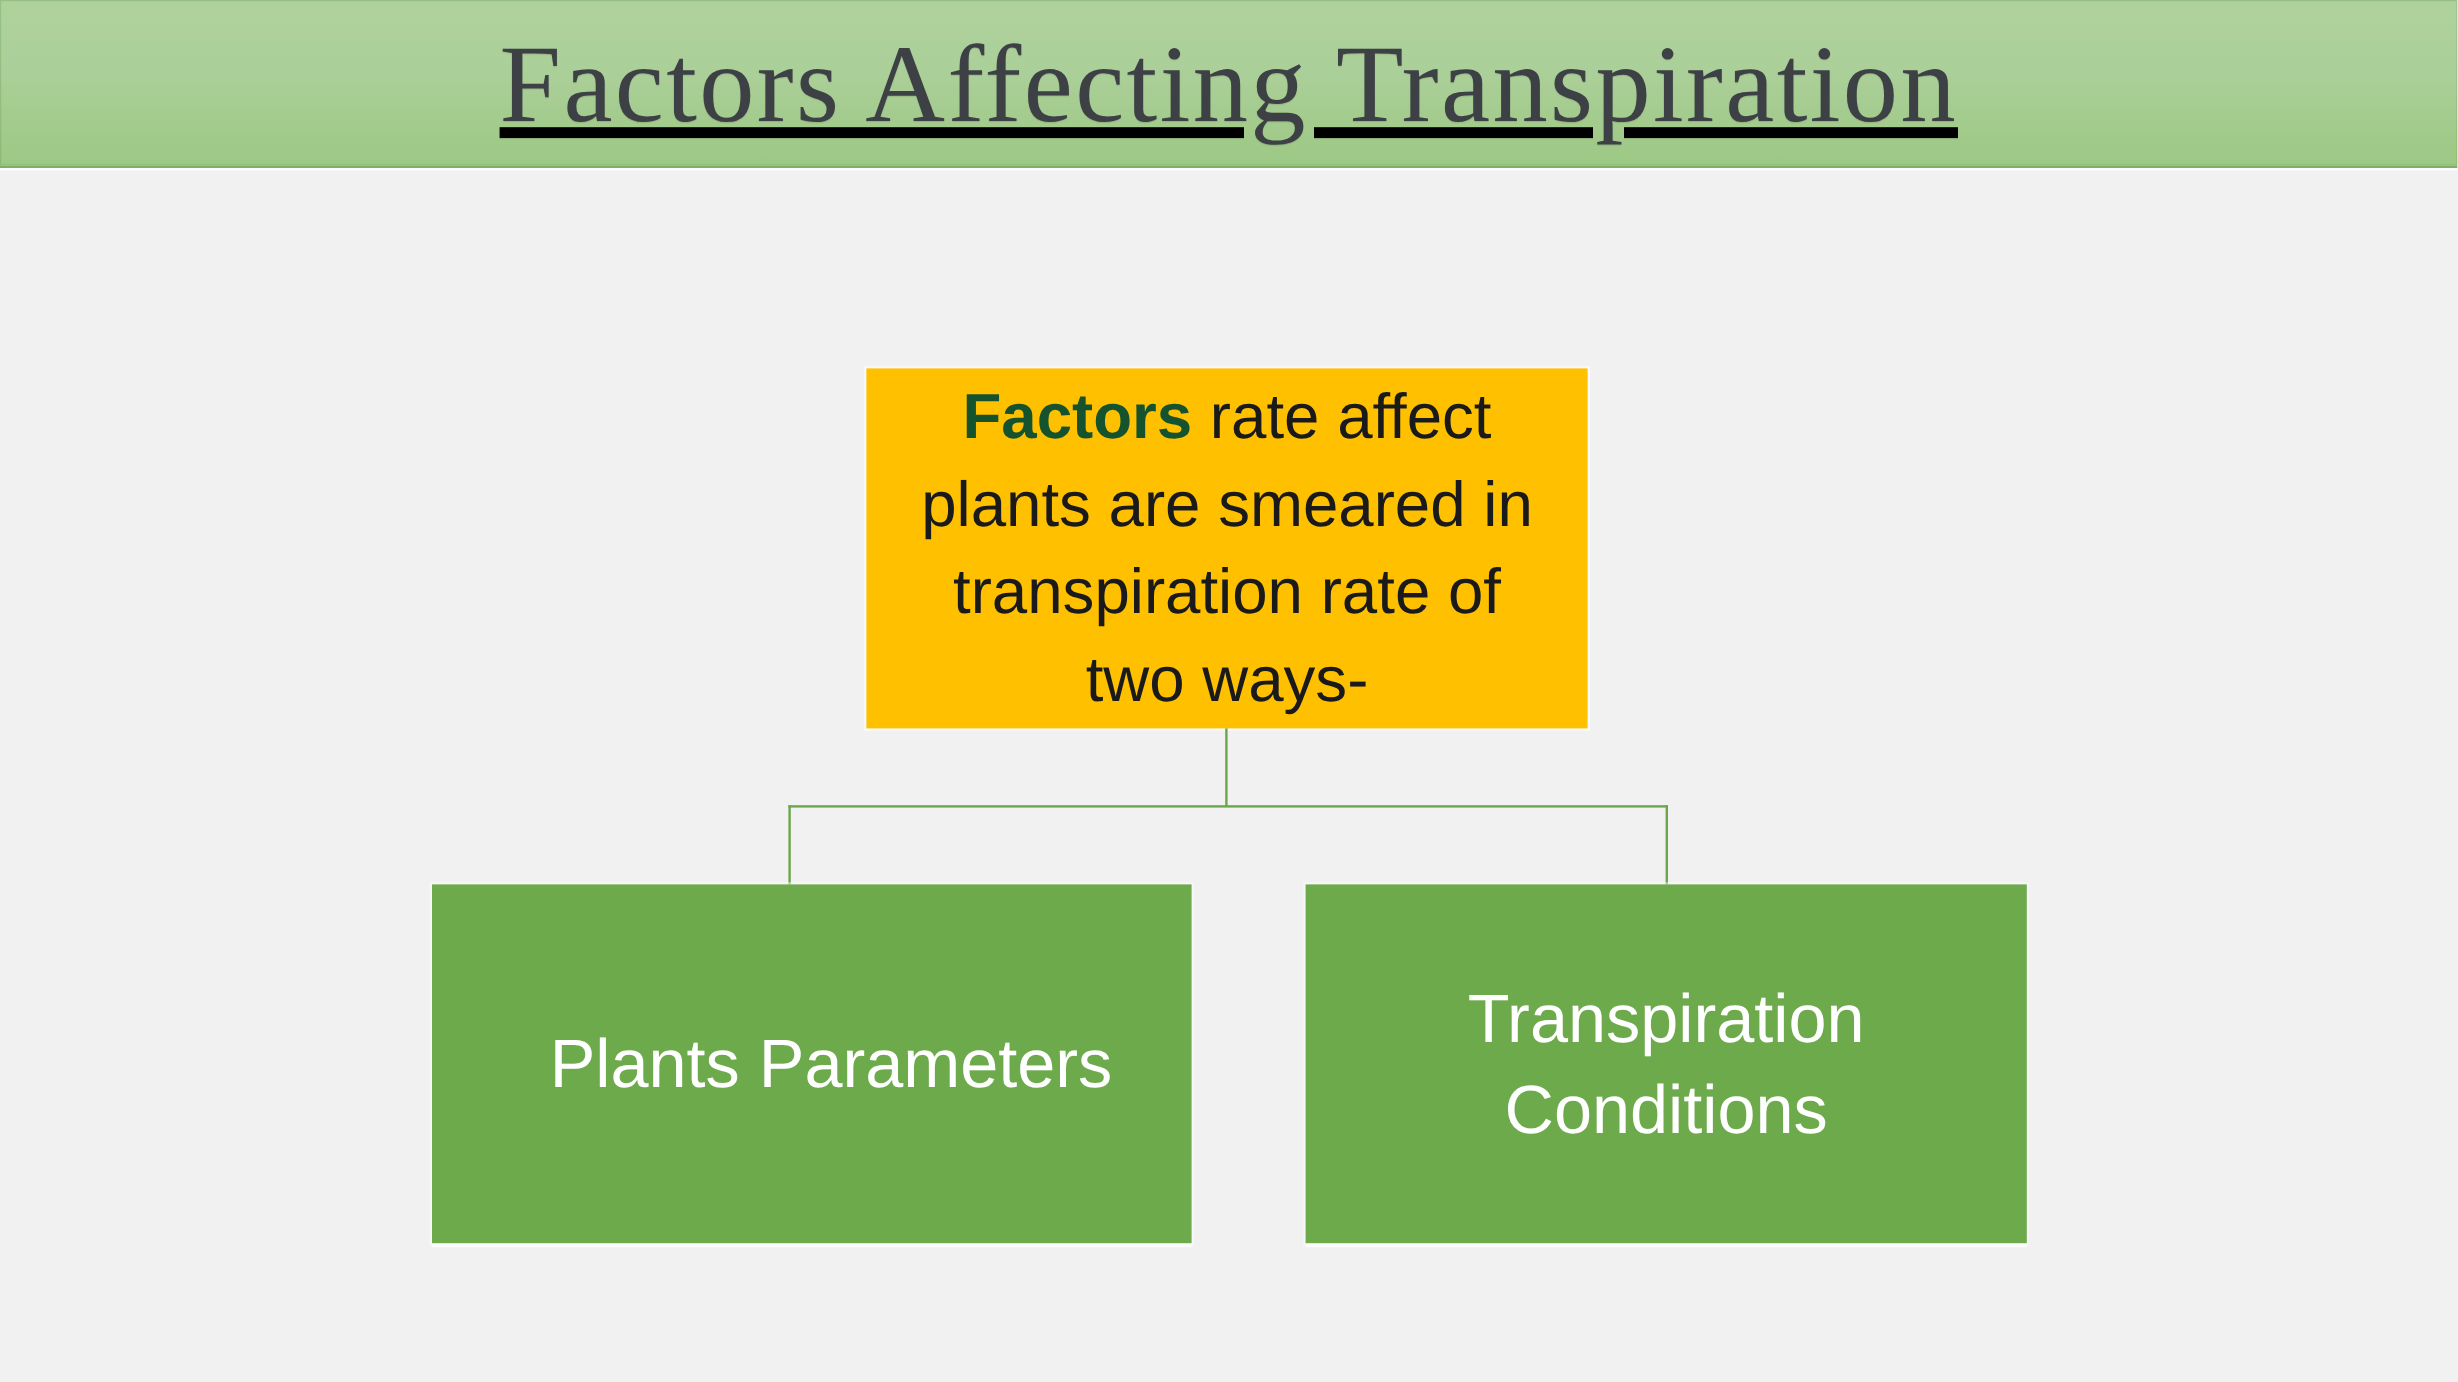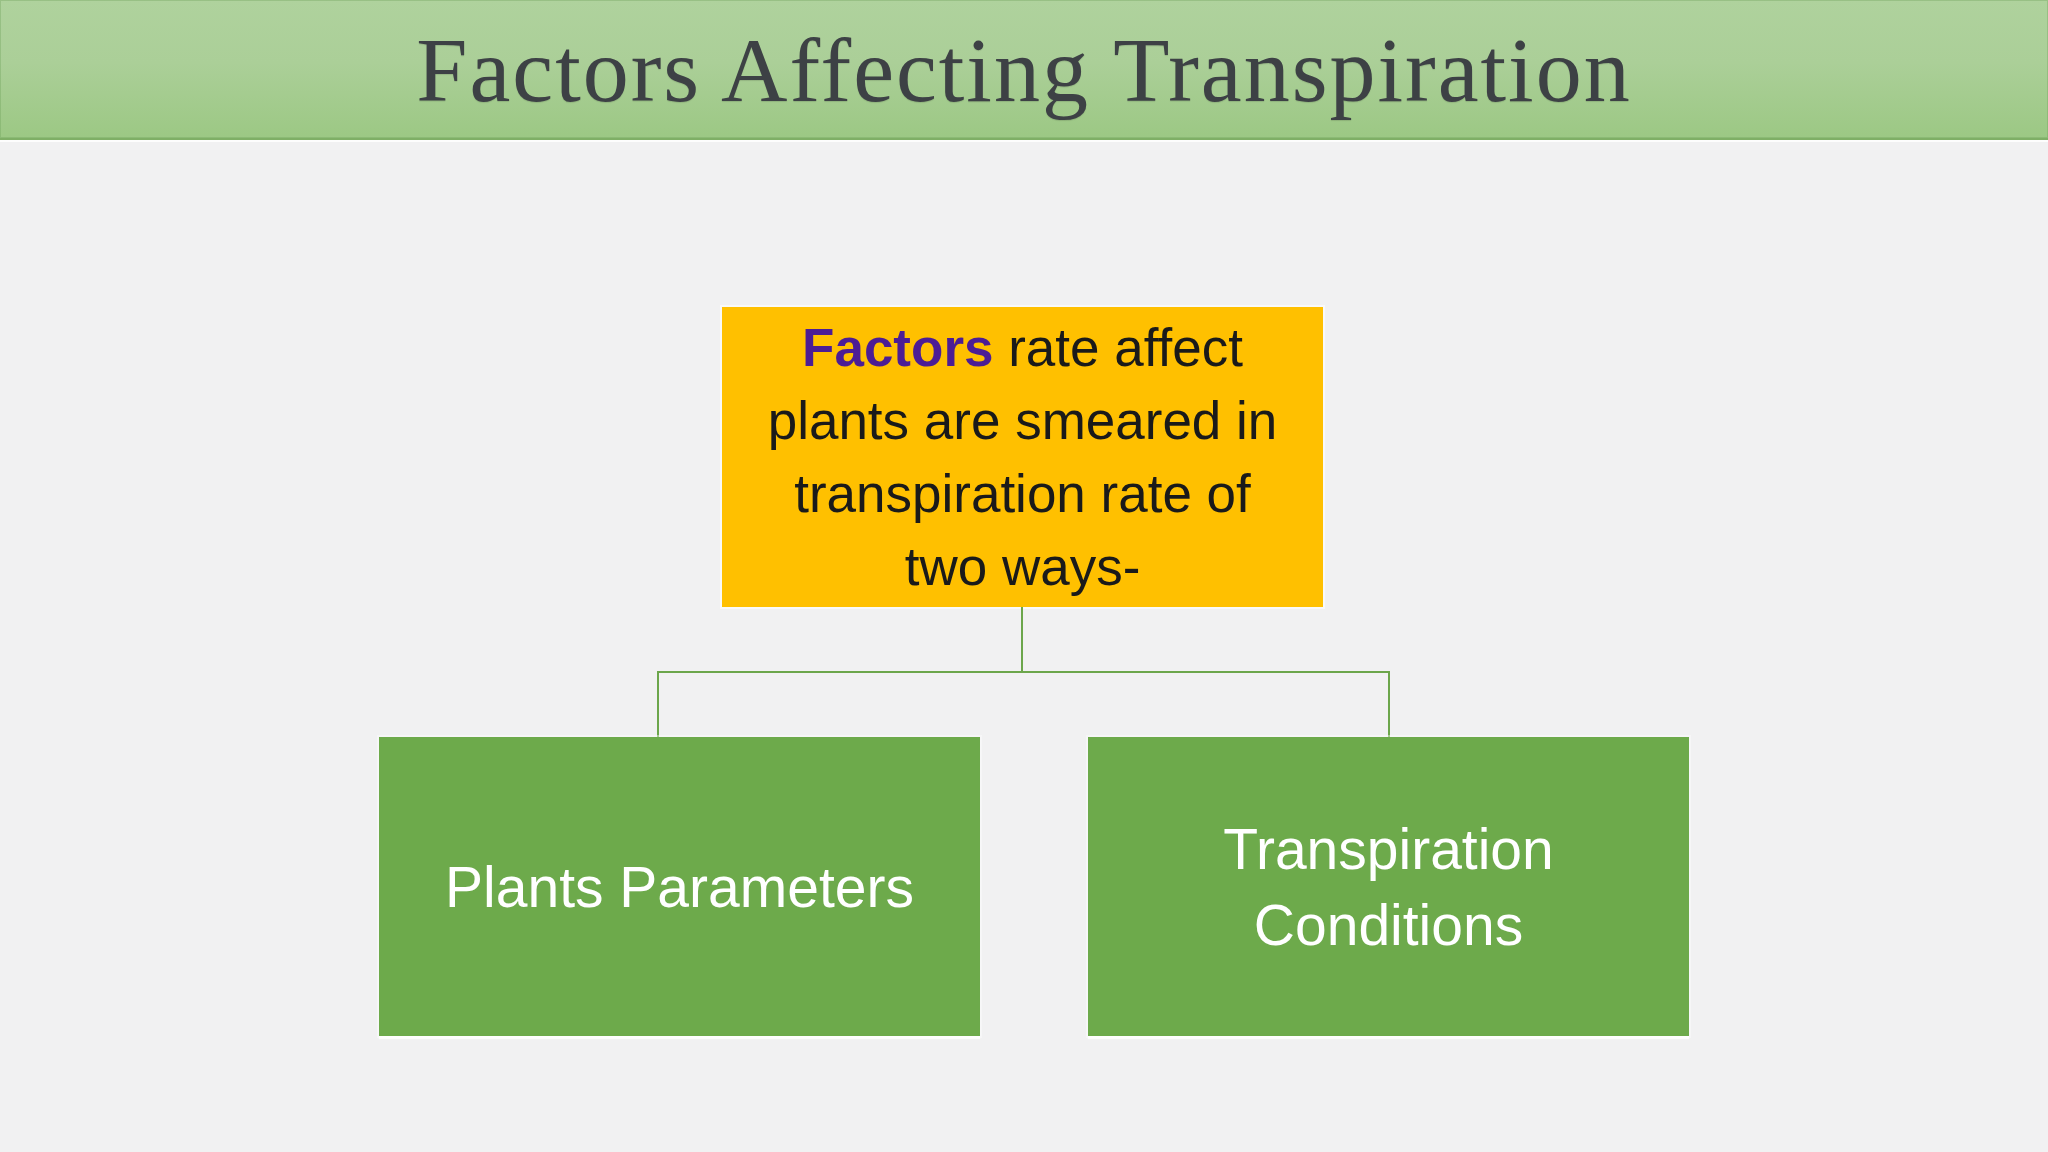--- a/index.html
+++ b/index.html
@@ -21,20 +21,21 @@
     position: absolute;
     left: 0; top: 0;
     width: 100%;
     height: 138px;
     background: linear-gradient(180deg, #AFD29D 0%, #ABCF98 45%, #9CC884 100%);
     border-bottom: 2px solid #7FAF66;
     box-shadow: inset 0 0 0 1px rgba(110,160,90,0.35), 0 2px 0 rgba(255,255,255,0.85);
     display: flex;
     align-items: center;
     justify-content: center;
+    text-decoration: underline;
   }
   .banner h1 {
     margin: 0;
     padding-top: 2px;
     font-family: "Liberation Serif", "DejaVu Serif", serif;
     font-weight: 400;
     font-size: 92px;
     letter-spacing: 2px;
     color: #3D4145;
     text-shadow: 0 1px 1px rgba(0,0,0,0.12);
@@ -52,21 +53,21 @@
     flex-direction: column;
     align-items: center;
     justify-content: center;
     text-align: center;
     color: #1A1A1A;
     font-size: 53px;
     line-height: 73px;
   }
   .root-box .line { white-space: nowrap; }
   .root-box .hl {
-    color: #4c1d95;
+    color: #14532d;
     font-weight: 700;
   }
 
   
   .connector {
     position: absolute;
     background: #6CA64B;
   }
   .conn-stem       { left: 1021px; top: 607px; width: 2px;  height: 65px; }
   .conn-horizontal { left: 657px;  top: 671px; width: 733px; height: 2px; }
@@ -81,21 +82,21 @@
     background: #6DAA4B;
     box-shadow: 0 3px 1px rgba(255,255,255,0.85), 0 0 0 2px rgba(255,255,255,0.40);
     display: flex;
     align-items: center;
     justify-content: center;
     text-align: center;
     color: #FFFFFF;
     font-size: 57px;
     line-height: 76px;
   }
-  .child-box.left  { left: 379px; }
+  .child-box.left  { left: 360px; padding-left: 32px; }
   .child-box.right { left: 1088px; }
   .child-box .label { padding: 0 30px; }
 </style>
 </head>
 <body>
 
 <div class="slide">
 
   <div class="banner">
     <h1>Factors Affecting Transpiration</h1>

